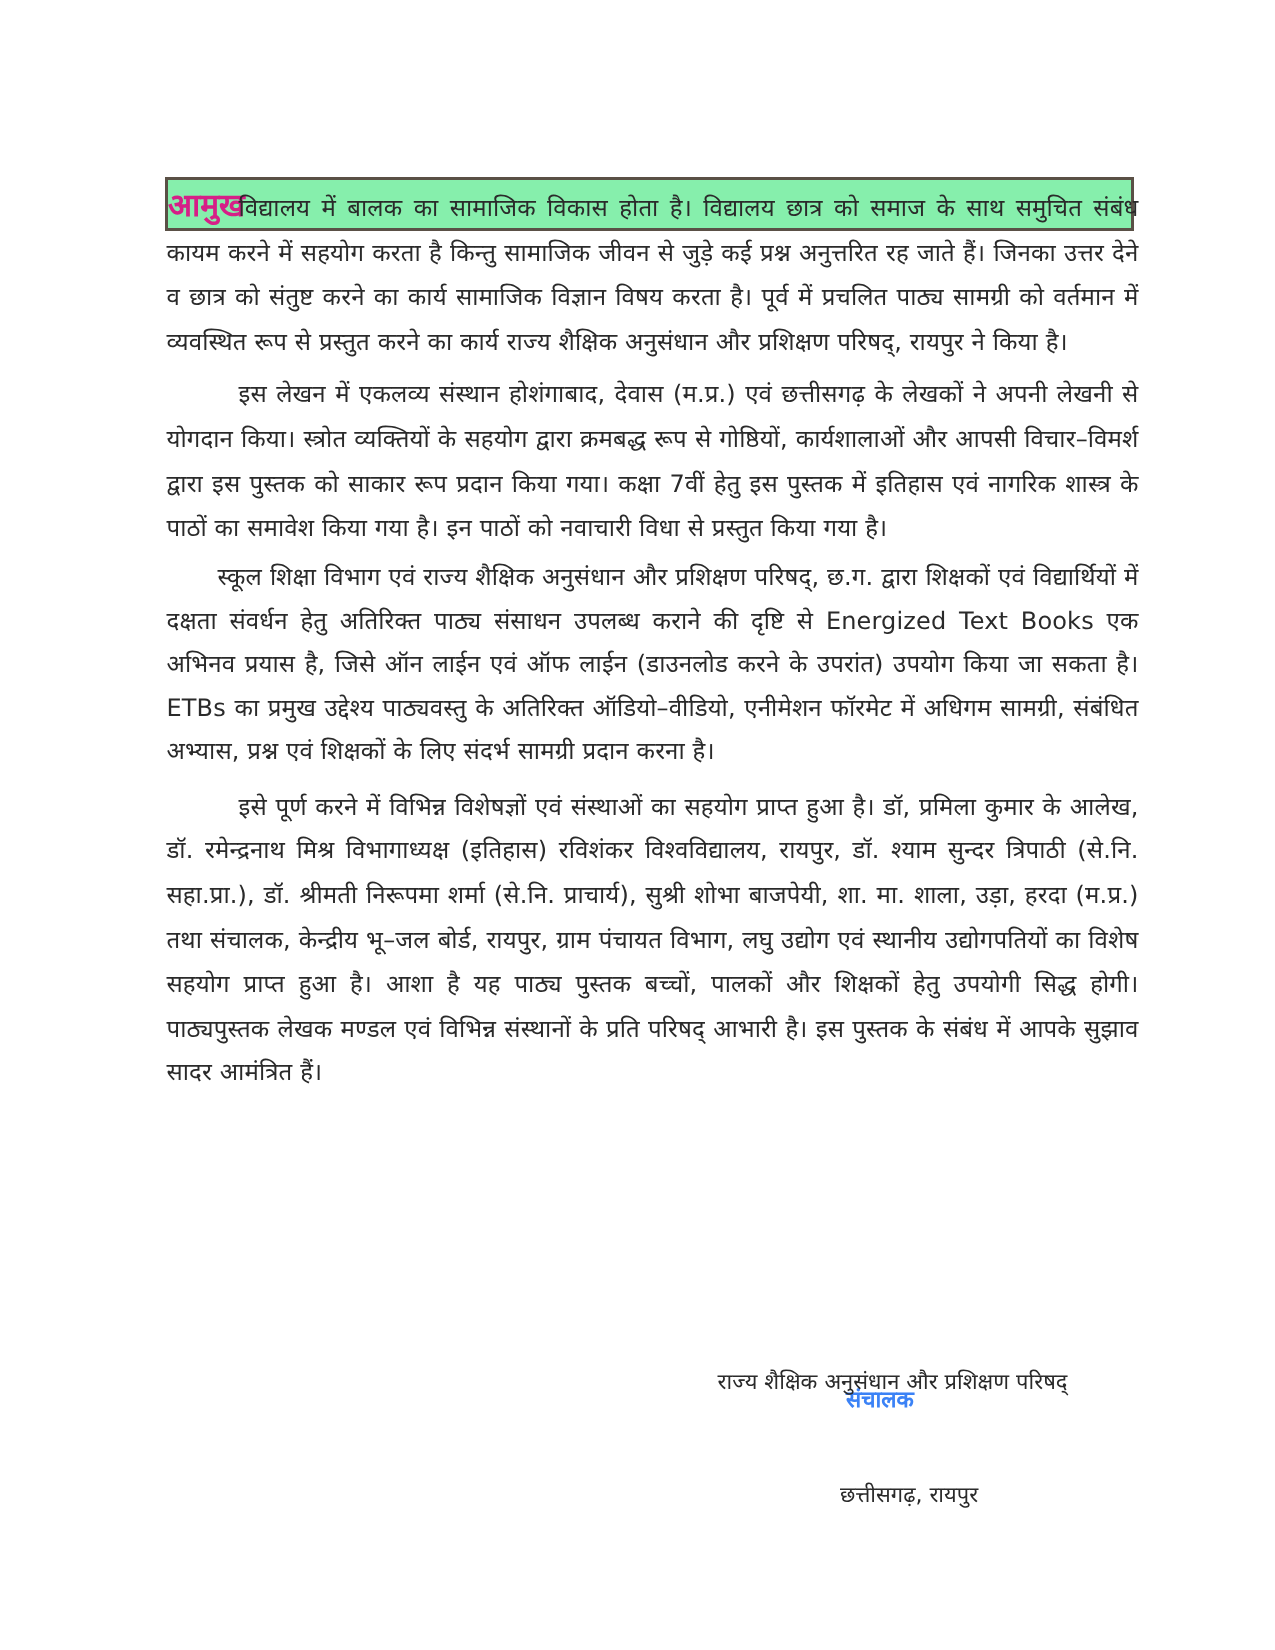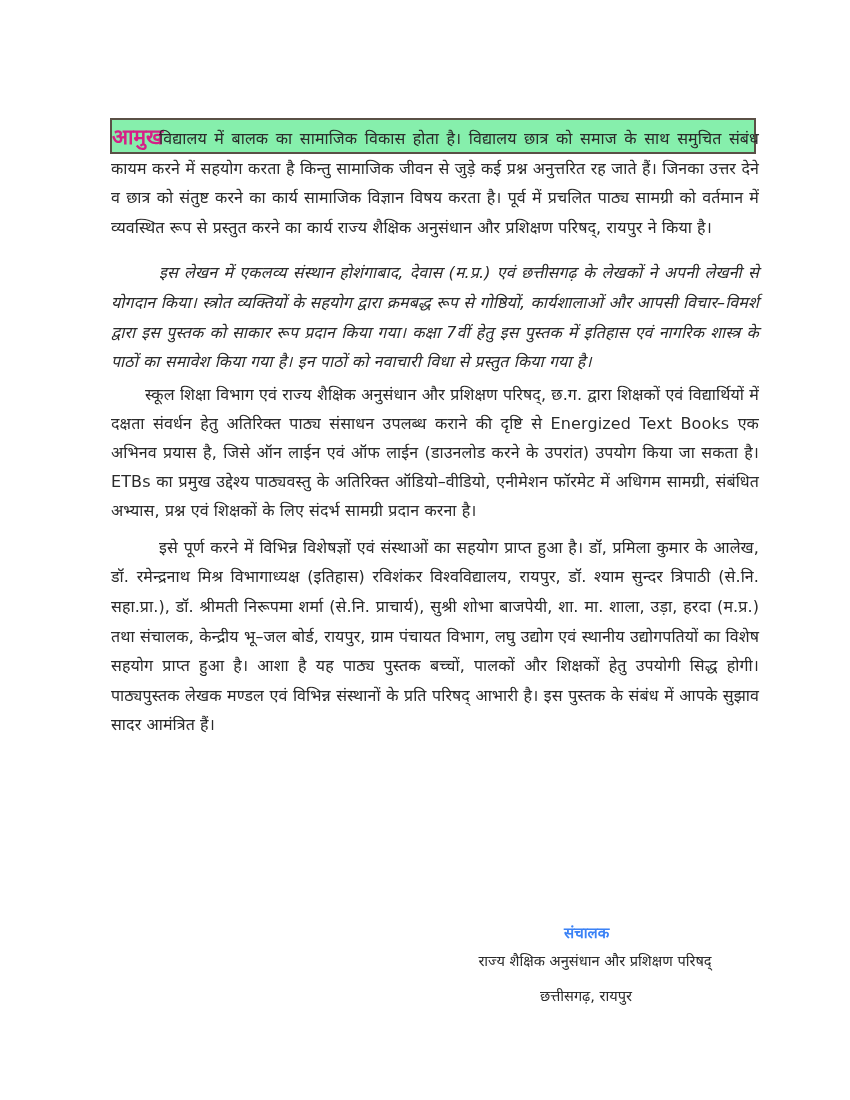--- a/index.html
+++ b/index.html
@@ -5,27 +5,27 @@
   html, body { margin:0; padding:0; background:#ffffff; }
   body { width:850px; height:1100px; position:relative; overflow:hidden;
          font-family:"DejaVu Sans", sans-serif; color:#2a2a2a; }
   .title-box { position:absolute; left:110px; top:76px; width:646px; height:36px;
                background:#86efac; border:2px solid #5a5046; box-sizing:border-box;
                display:flex; align-items:center; justify-content:flex-start;margin-top:42px; }
   .title { color:#d61f87; font-weight:bold; font-size:21px; }
   .content { position:absolute; left:111px; top:124px; width:648px; }
   .para { font-size:16px; line-height:29.6px; text-align:justify; margin:0; letter-spacing:0.1px; }
   .para.p1 { text-indent:48px; }
-  .para.p2 { text-indent:48px; margin-top:16px;font-style:italic; }
+  .para.p2 { text-indent:48px; margin-top:6px; }
   .para.p3 { text-indent:34px; margin-top:3px; line-height:29px; }
   .para.p4 { text-indent:48px; margin-top:8px; }
   .sign { position:absolute; left:420px; width:350px; text-align:center; }
   .sign-title { top:922px; left:420px; width:400px; color:#3b82f6; font-weight:bold; font-size:15px; text-align:left; padding-left:144px; box-sizing:border-box; }
-  .sign-line1 { top:950px; font-size:14.6px; }
-  .sign-line2 { top:985px; left:436px; width:300px; font-size:14.6px; }
+  .sign-line1 { top:910px; font-size:14.6px; }
+  .sign-line2 { top:985px; left:456px; width:300px; font-size:14.6px; }
 </style>
 </head>
 <body>
 
 <div class="title-box">
   <span class="title">आमुख</span>
 </div>
 
 <div class="content">
   <p class="para p1">विद्यालय में बालक का सामाजिक विकास होता है। विद्यालय छात्र को समाज के साथ समुचित संबंध कायम करने में सहयोग करता है किन्तु सामाजिक जीवन से जुड़े कई प्रश्न अनुत्तरित रह जाते हैं। जिनका उत्तर देने व छात्र को संतुष्ट करने का कार्य सामाजिक विज्ञान विषय करता है। पूर्व में प्रचलित पाठ्य सामग्री को वर्तमान में व्यवस्थित रूप से प्रस्तुत करने का कार्य राज्य शैक्षिक अनुसंधान और प्रशिक्षण परिषद्, रायपुर ने किया है।</p>

